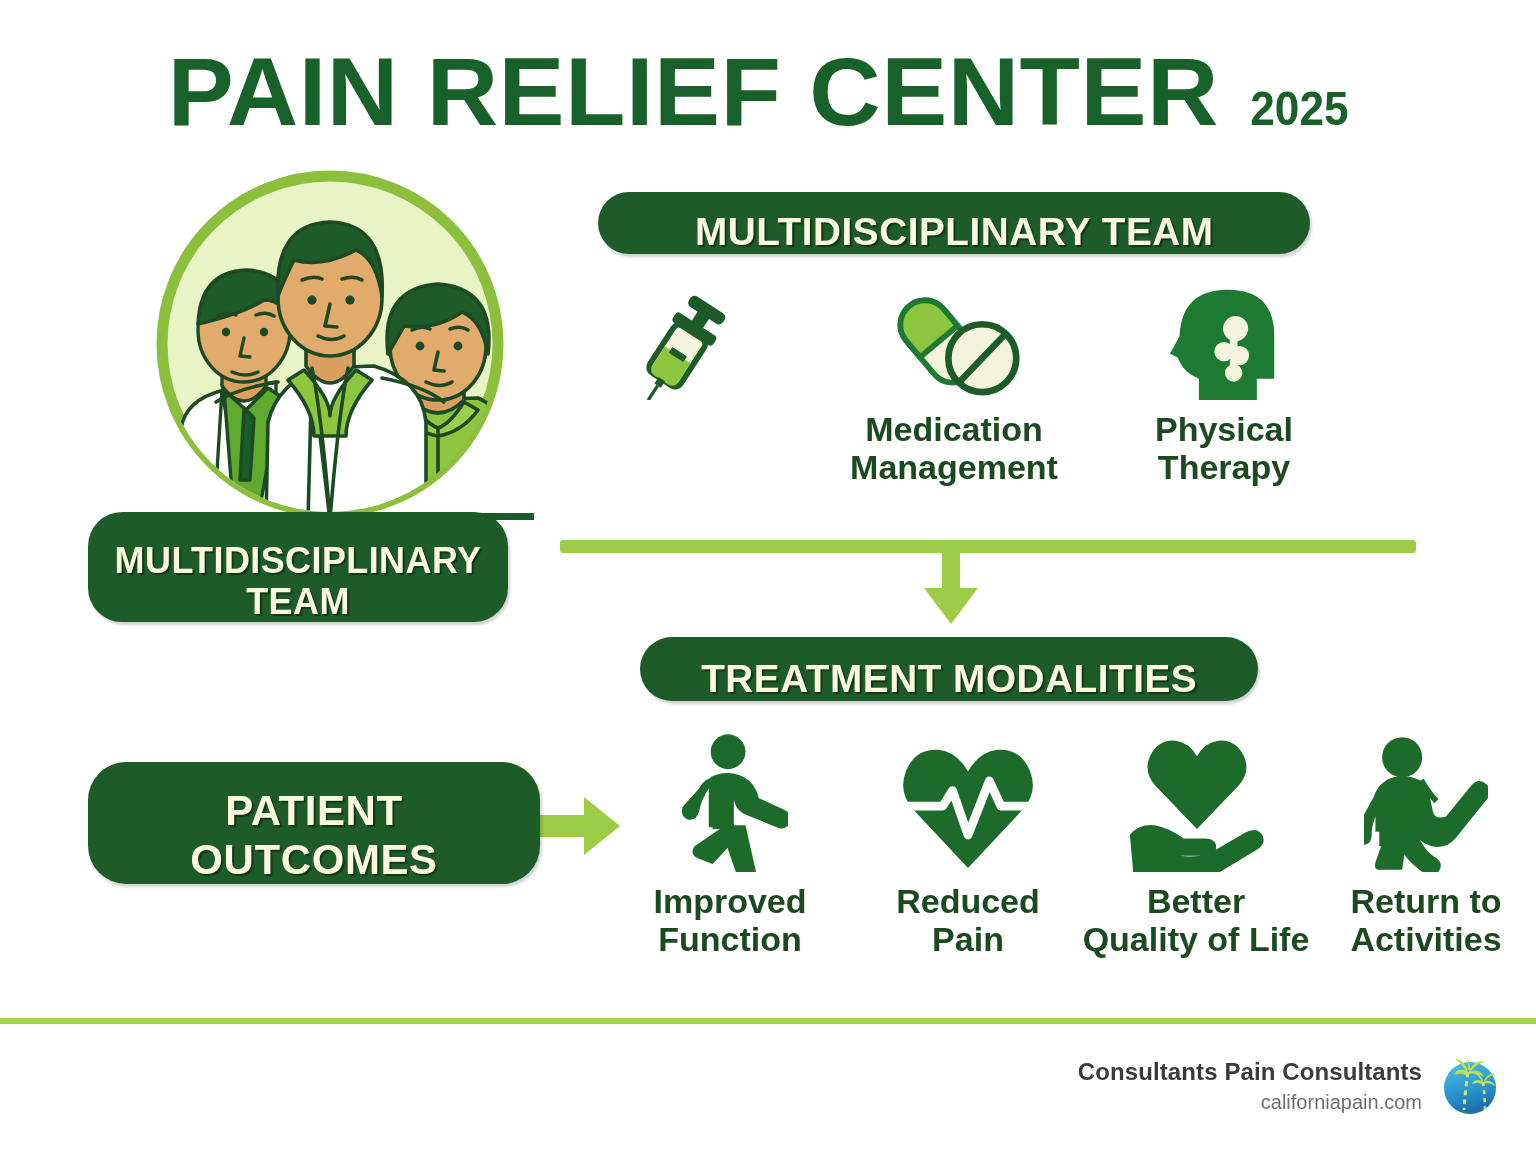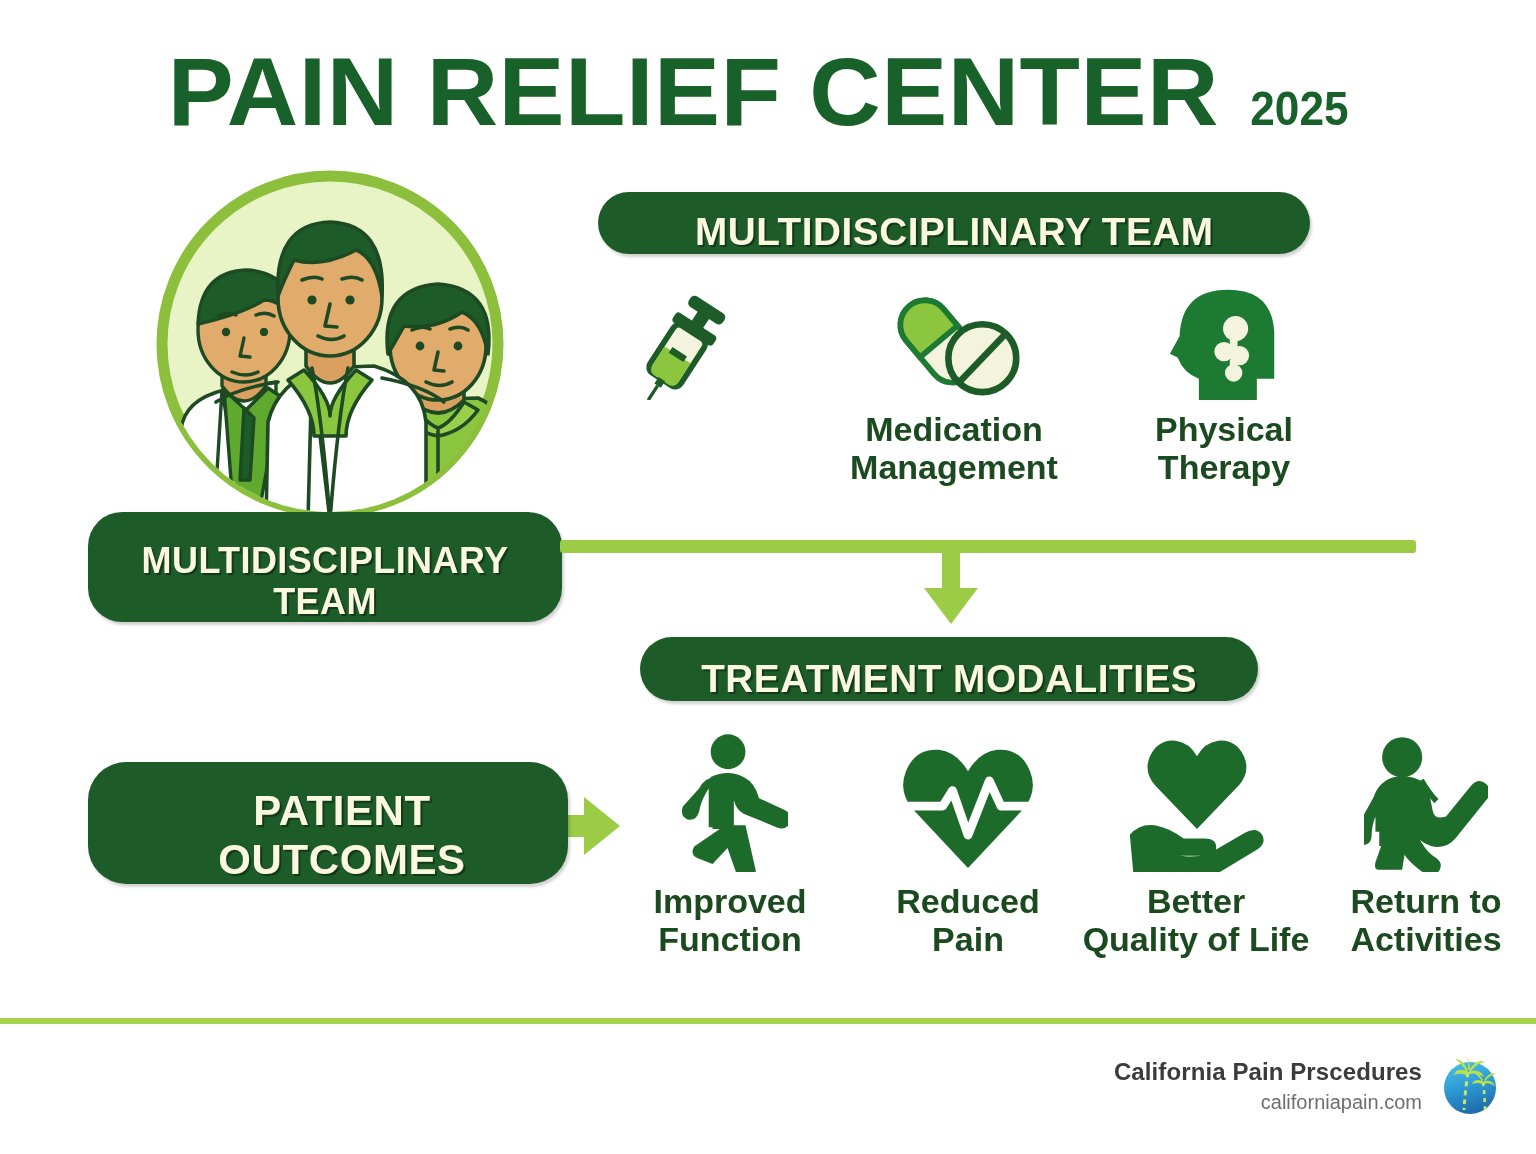--- a/index.html
+++ b/index.html
@@ -71,21 +71,21 @@
     width: 712px;
     height: 62px;
     font-size: 38px;
     letter-spacing: 0.5px;
   }
   .pill-team-head .pill-label { transform: scaleX(1.02); white-space: nowrap; }
 
   .pill-left-team {
     left: 88px;
     top: 512px;
-    width: 474px;
+    width: 420px;
     height: 110px;
     font-size: 36px;
     line-height: 1.12;
     border-radius: 34px;
     letter-spacing: 0.4px;
   }
   .pill-modalities {
     left: 640px;
     top: 637px;
     width: 618px;
@@ -97,21 +97,20 @@
 
   .pill-outcomes {
     left: 88px;
     top: 762px;
     width: 452px;
     height: 122px;
     font-size: 42px;
     line-height: 1.15;
     border-radius: 38px;
     letter-spacing: 0.6px;
-    padding-left: 28px;
   }
 
   
   .team-illustration {
     position: absolute;
     left: 126px;
     top: 168px;
     width: 408px;
     height: 352px;
   }
@@ -418,21 +417,21 @@
         </g>
       </svg>
     </div>
     <div class="icon-caption">Return to
 Activities</div>
   </div>
 
   <div class="footer-rule"></div>
   <div class="footer">
     <div class="footer-text">
-      <div class="footer-name">California Pain Prscedures</div>
+      <div class="footer-name">Consultants Pain Consultants</div>
       <div class="footer-url">californiapain.com</div>
     </div>
     <div>
       <svg class="footer-logo" viewBox="0 0 64 64">
         <defs>
           <linearGradient id="globeGrad" x1="0" y1="0" x2="0.3" y2="1">
             <stop offset="0%" stop-color="#4fc3e8"></stop>
             <stop offset="55%" stop-color="#2e9ad4"></stop>
             <stop offset="100%" stop-color="#1f6fb0"></stop>
           </linearGradient>

